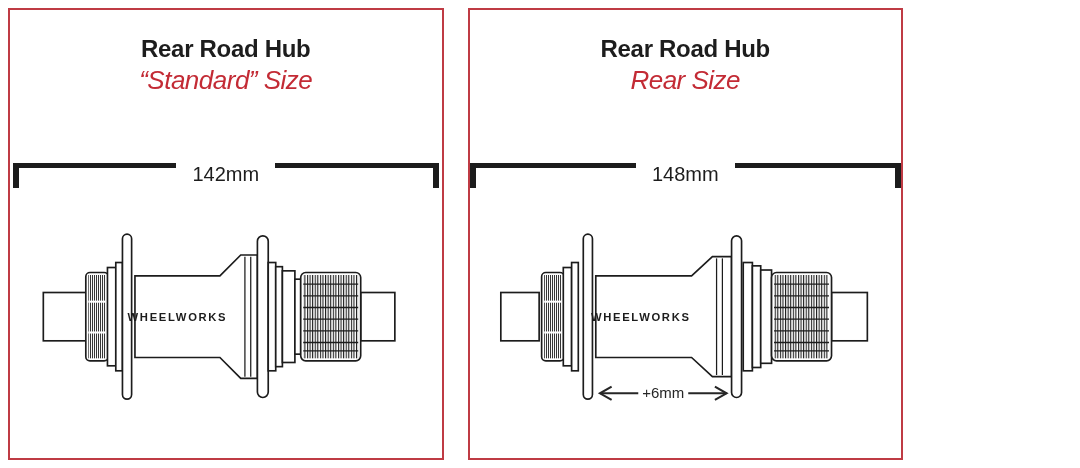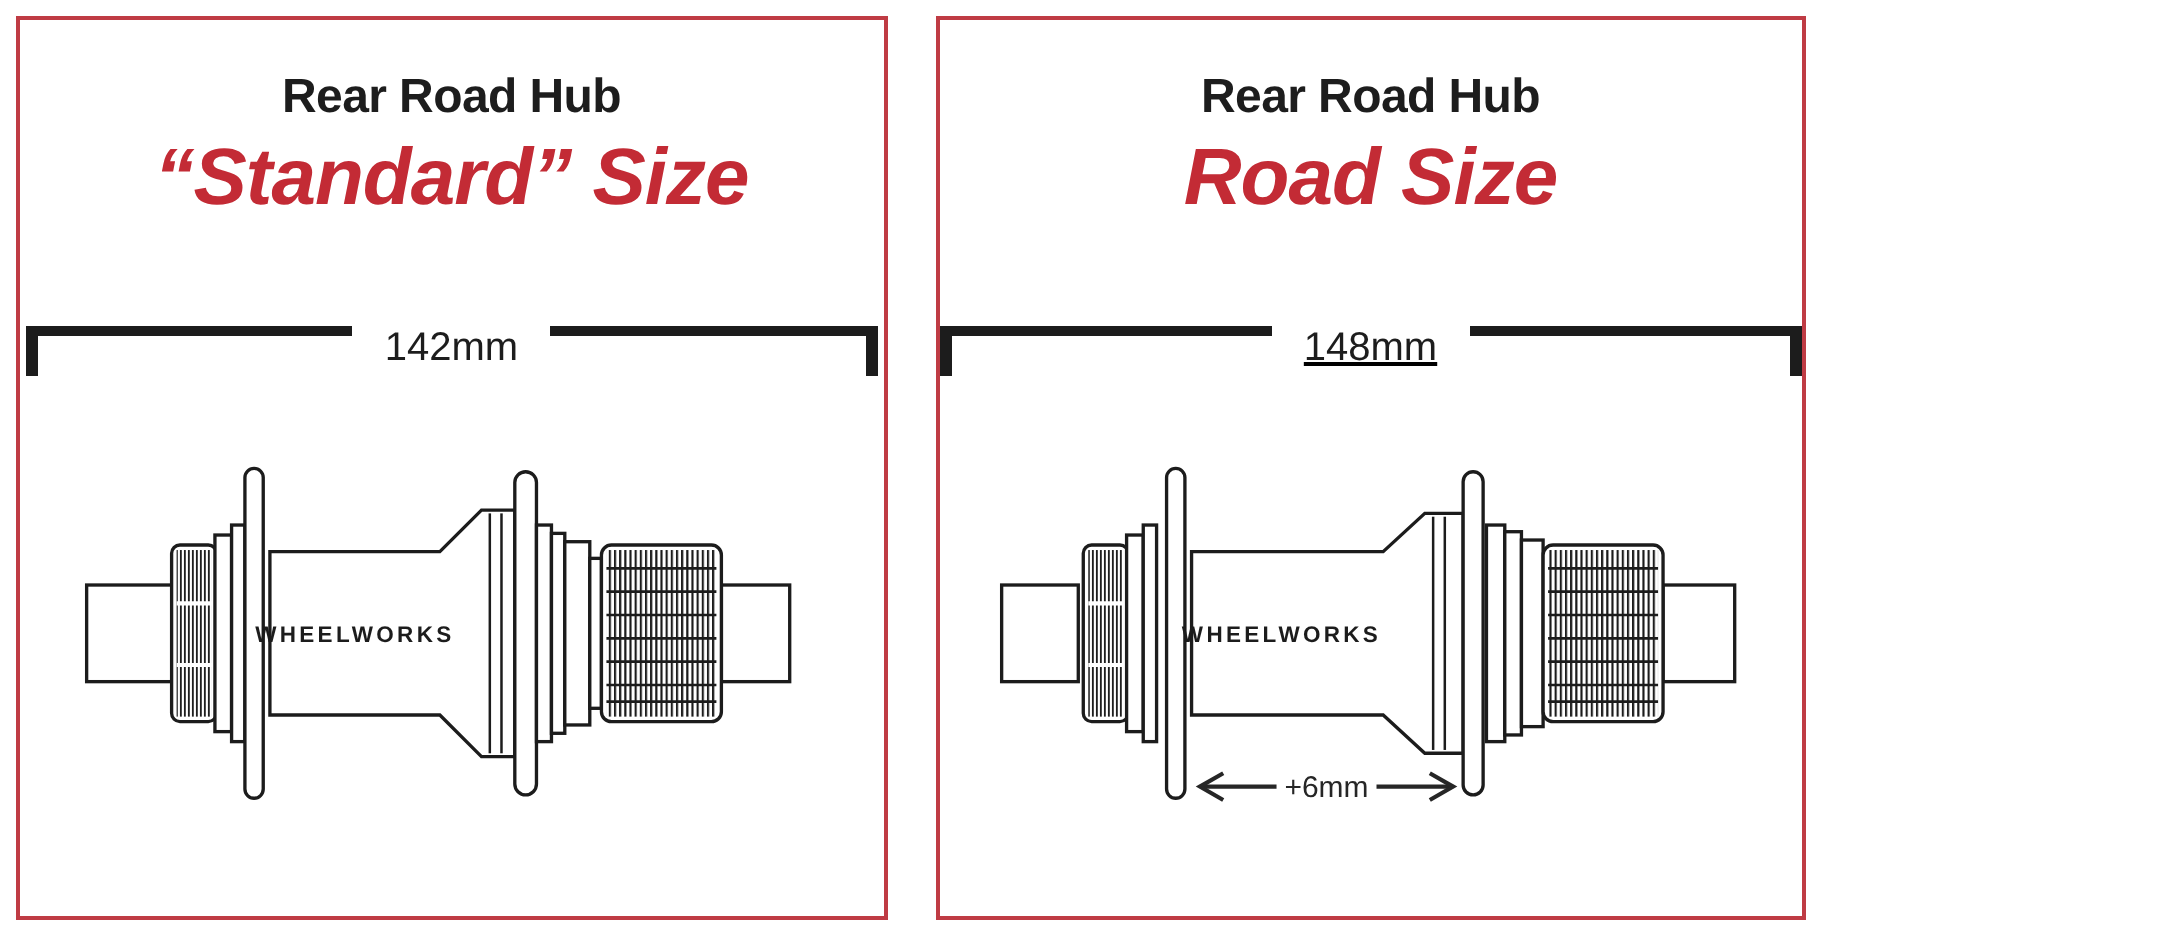--- a/index.html
+++ b/index.html
@@ -1,21 +1,21 @@
 <!DOCTYPE html>
 <html><head>
 <meta charset="utf-8">
 <style>
   html,body{margin:0;padding:0;background:#ffffff;}
   body{width:1080px;height:468px;font-family:"Liberation Sans",sans-serif;-webkit-font-smoothing:antialiased;}
   .wrap{box-sizing:border-box;width:911px;height:468px;padding:8px 8px;display:flex;gap:24px;}
   .panel{position:relative;flex:1;border:2px solid #BF3B44;background:#ffffff;box-sizing:border-box;}
   .titles{position:absolute;top:26px;left:0;right:0;text-align:center;}
   .panel-title{font-size:24px;font-weight:700;color:#1d1d1d;letter-spacing:-0.3px;line-height:1.1;}
-  .panel-subtitle{font-size:40px;font-weight:700;font-style:italic;color:#C32B35;letter-spacing:-0.5px;line-height:1.15;margin-top:4px;}
+  .panel-subtitle{font-size:26px;font-weight:400;font-style:italic;color:#C32B35;letter-spacing:-0.5px;line-height:1.15;margin-top:4px;}
   .dim{position:absolute;top:153px;left:0;right:0;display:flex;justify-content:center;}
   .dim-bar{display:flex;}
   .dim-cap{width:6px;height:25px;background:#1c1c1c;flex:0 0 auto;}
   .dim-seg{flex:1;height:5px;background:#1c1c1c;}
   .dim-label{padding:0 16px;font-size:20px;color:#1d1d1d;white-space:nowrap;}
   .hub{position:absolute;top:190px;left:0;width:100%;height:230px;display:block;}
   svg text{font-family:"Liberation Sans",sans-serif;}
   .brand-text{font-size:13.5px;font-weight:bold;letter-spacing:2px;fill:#1c1c1c;}
   .delta-text{font-size:18px;fill:#262626;}
 </style>
@@ -99,25 +99,25 @@
           </g>
         </g>
       </g>
       <text class="brand-text" x="201" y="122" text-anchor="middle">WHEELWORKS</text>
     </svg>
   </div>
 
   <div class="panel">
     <div class="titles">
       <div class="panel-title">Rear Road Hub</div>
-      <div class="panel-subtitle">Road Size</div>
+      <div class="panel-subtitle">Rear Size</div>
     </div>
 
     <div class="dim">
-      <div class="dim-bar" style="width:443px;text-decoration:underline;">
+      <div class="dim-bar" style="width:443px;">
         <div class="dim-cap"></div>
         <div class="dim-seg"></div>
         <div class="dim-label">148mm</div>
         <div class="dim-seg"></div>
         <div class="dim-cap"></div>
       </div>
     </div>
 
     <svg class="hub" viewBox="0 0 518 230" preserveAspectRatio="xMidYMid meet">
       <defs>

